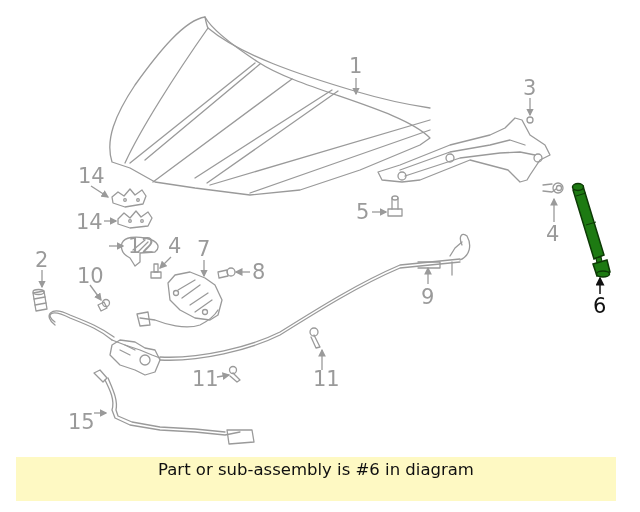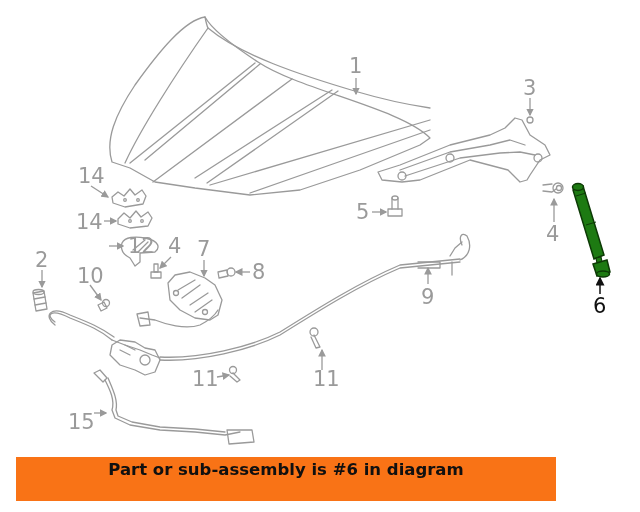--- a/index.html
+++ b/index.html
@@ -2,23 +2,23 @@
 <html><head>
   <meta charset="utf-8">
   <style>
     html, body { margin: 0; padding: 0; background: #ffffff; }
     body { width: 640px; height: 512px; position: relative; overflow: hidden;
            font-family: "DejaVu Sans", sans-serif; }
     #diagram { position: absolute; left: 0; top: 0; width: 640px; height: 512px; }
     .callout { position: absolute; font-size: 21px; color: #9a9a9a; line-height: 1;
                font-family: "DejaVu Sans", sans-serif; }
     .callout.highlight { color: #111111; }
-    .banner { position: absolute; left: 16px; top: 457px; width: 540px; height: 44px;
-              background: #f97316; text-align: center; color: #101010;
-              font-size: 16.5px; line-height: 20px; padding-top: 3px; box-sizing: border-box; font-weight: bold; }
+    .banner { position: absolute; left: 16px; top: 457px; width: 600px; height: 44px;
+              background: #fef9c3; text-align: center; color: #101010;
+              font-size: 16.5px; line-height: 20px; padding-top: 3px; box-sizing: border-box; }
     .banner div { white-space: nowrap; }
   </style>
 </head>
 <body>
 
 <svg id="diagram" viewBox="0 0 640 512" xmlns="http://www.w3.org/2000/svg">
   <defs>
     <marker id="arr" markerWidth="6" markerHeight="6" refX="5" refY="3" orient="auto">
       <path d="M0,0 L6,3 L0,6 Z" fill="#9a9a9a"></path>
     </marker>

